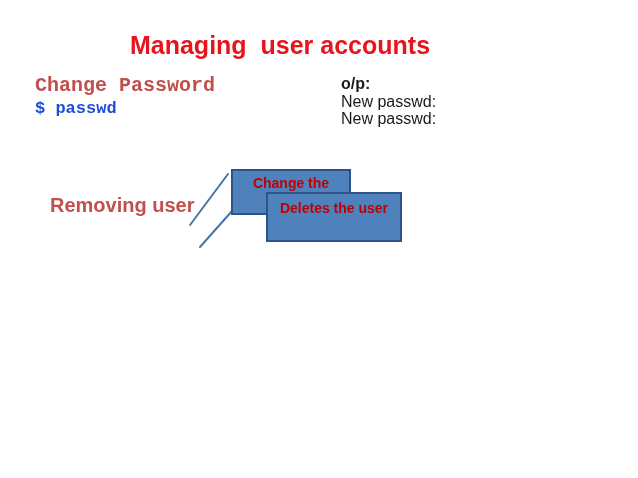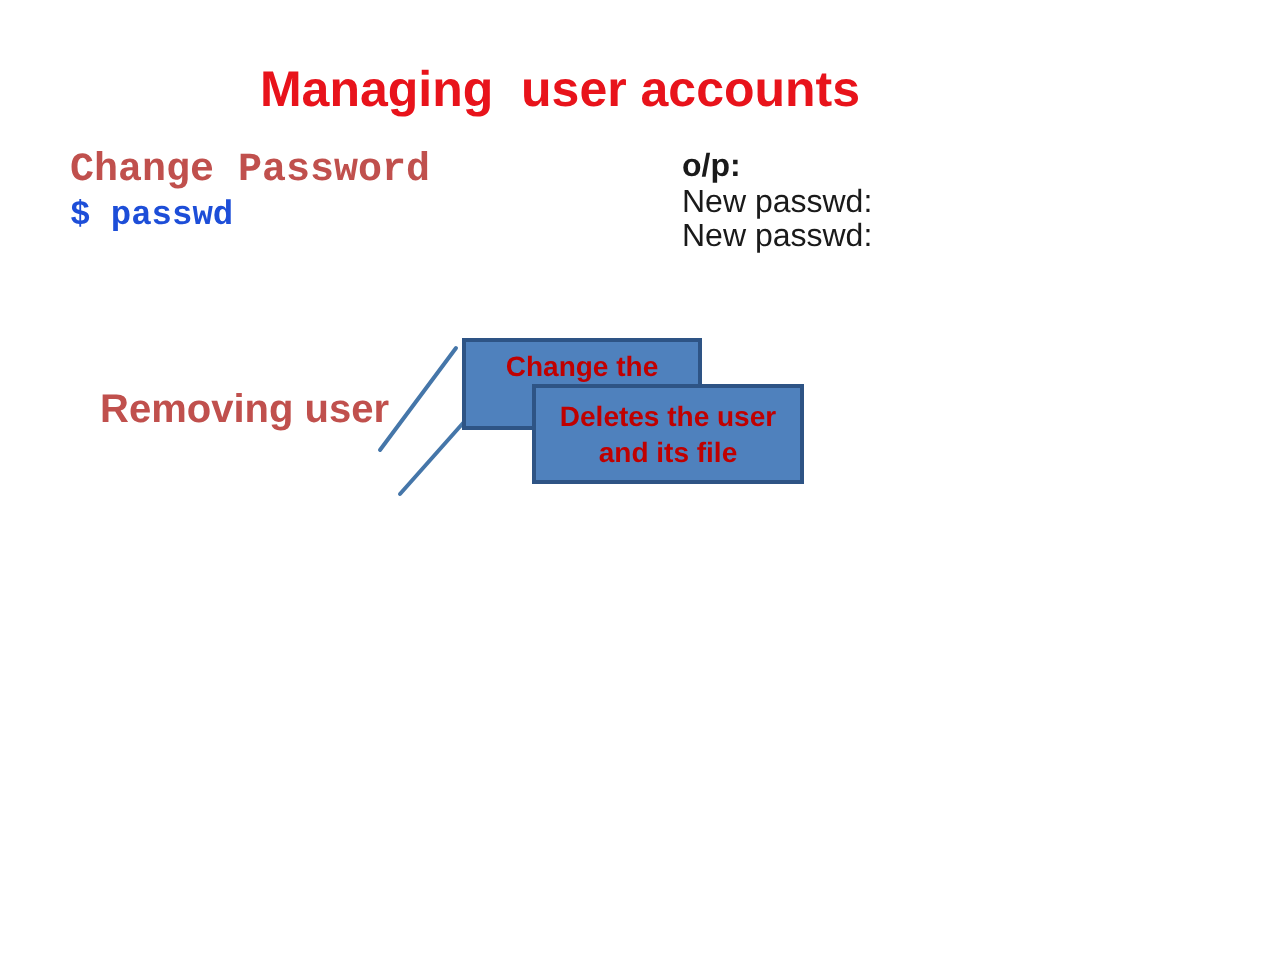--- a/index.html
+++ b/index.html
@@ -131,16 +131,15 @@
   <div class="removing-user-block">
     <div class="section-heading">Removing user</div>
   </div>
 
   <div class="callout callout-back">
     <span>Change the</span>
   </div>
 
   <div class="callout callout-front">
     <div>Deletes the user</div>
-    <div>and its file</div>
   </div>
 
 </div>
 
 </body></html>

